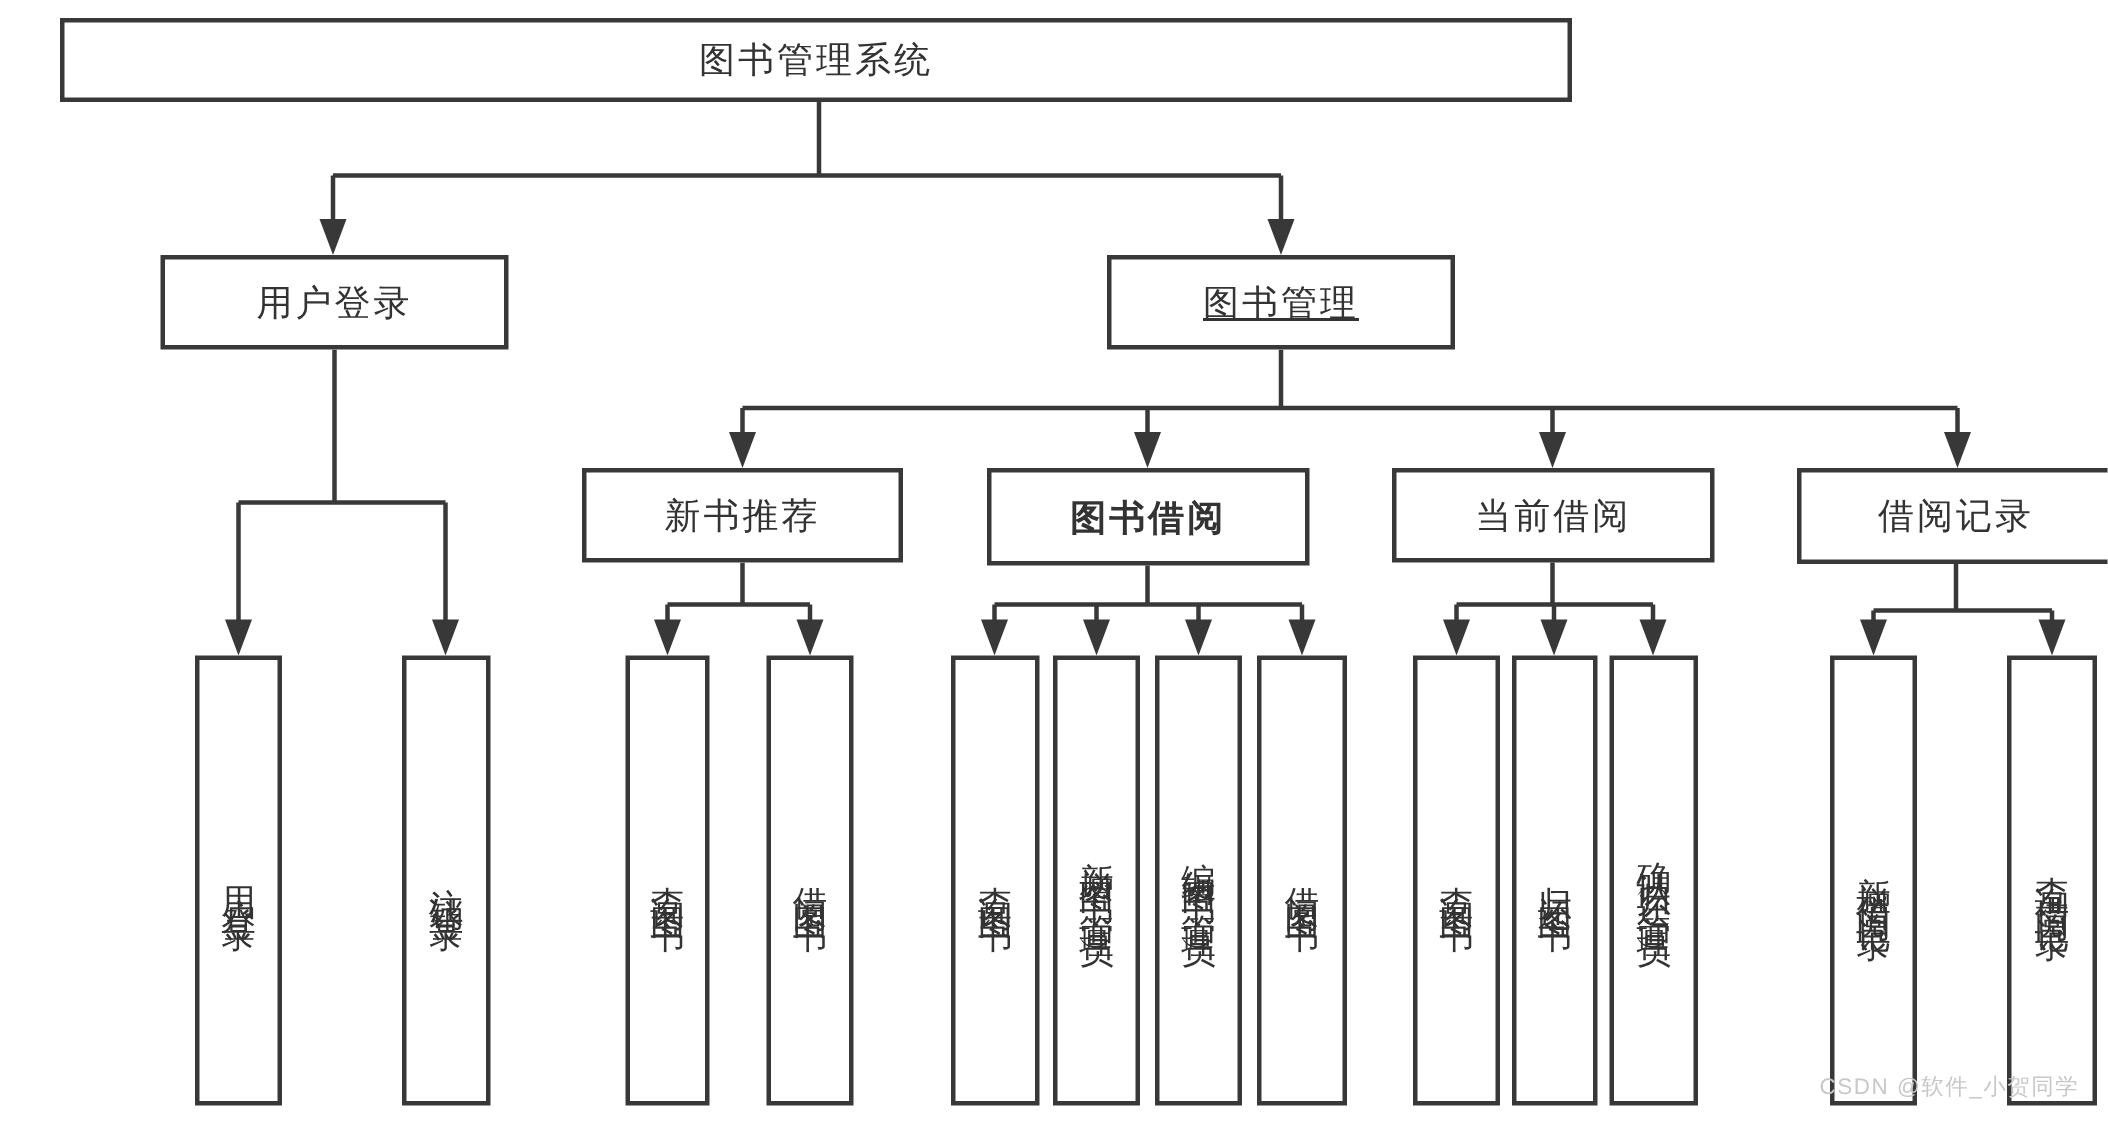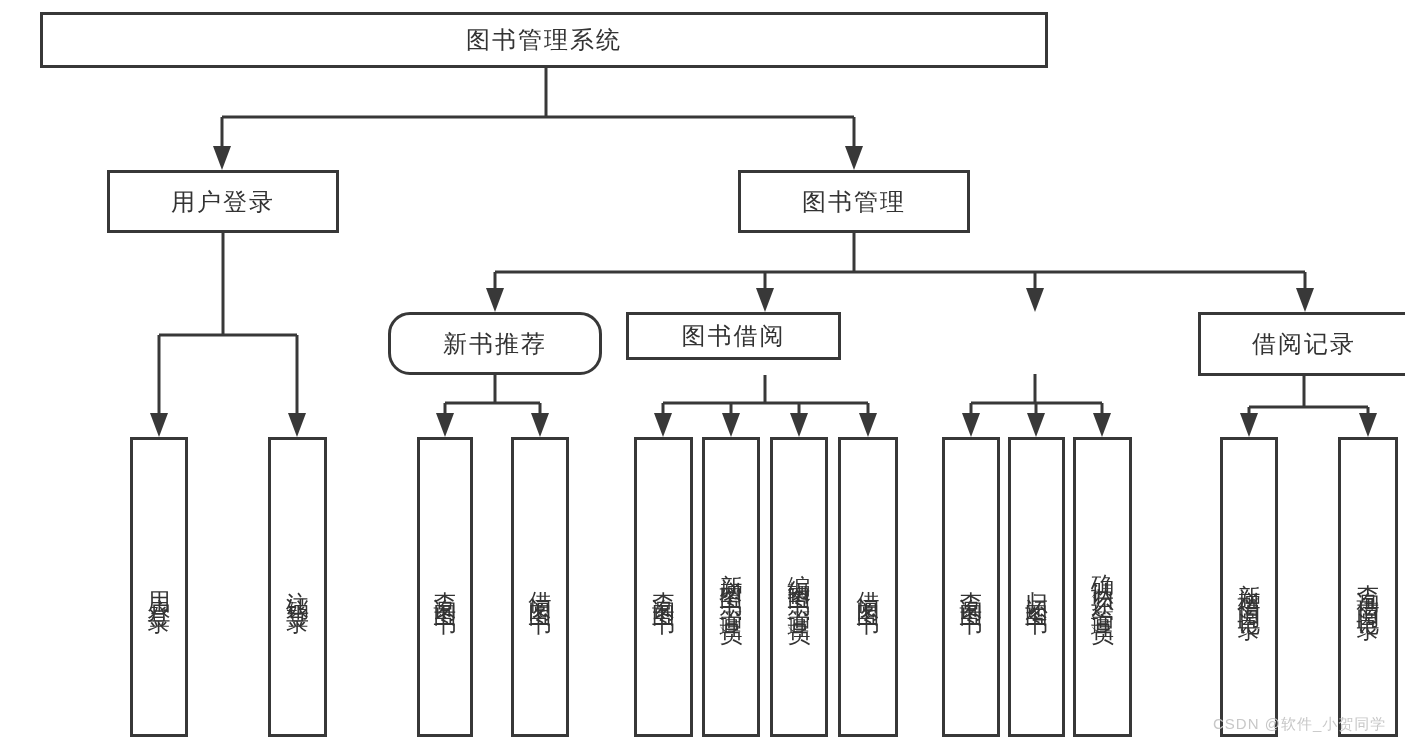--- a/index.html
+++ b/index.html
@@ -137,29 +137,32 @@
     </g>
   </svg>
 
   <div class="box" style="left:15px; top:12px; width:1008px; height:56px;">
     <span>图书管理系统</span>
   </div>
 
   <div class="box" style="left:82px; top:170px; width:232px; height:63px;">
     <span>用户登录</span>
   </div>
-  <div class="box" style="left:713px; top:170px; width:232px; height:63px;">
+  <div class="box" style="left:713px; top:170px; width:232px; height:63px;text-decoration:underline;">
     <span>图书管理</span>
   </div>
 
-  <div class="box" style="left:363px; top:312px; width:214px; height:63px;border-radius:22px;">
+  <div class="box" style="left:363px; top:312px; width:214px; height:63px;">
     <span>新书推荐</span>
   </div>
-  <div class="box" style="left:601px; top:312px; width:215px; height:48px;">
+  <div class="box" style="left:633px; top:312px; width:215px; height:65px;font-weight:bold;">
     <span>图书借阅</span>
+  </div>
+  <div class="box" style="left:903px; top:312px; width:215px; height:63px;">
+    <span>当前借阅</span>
   </div>
   <div class="box" style="left:1173px; top:312px; width:212px; height:64px;justify-content:center;">
     <span>借阅记录</span>
   </div>
 
   <div class="leaf" style="left:105px; top:437px; width:58px; height:300px;">
     <span class="vtext">用户登录</span>
   </div>
   <div class="leaf" style="left:243px; top:437px; width:59px; height:300px;">
     <span class="vtext">注销登录</span>

